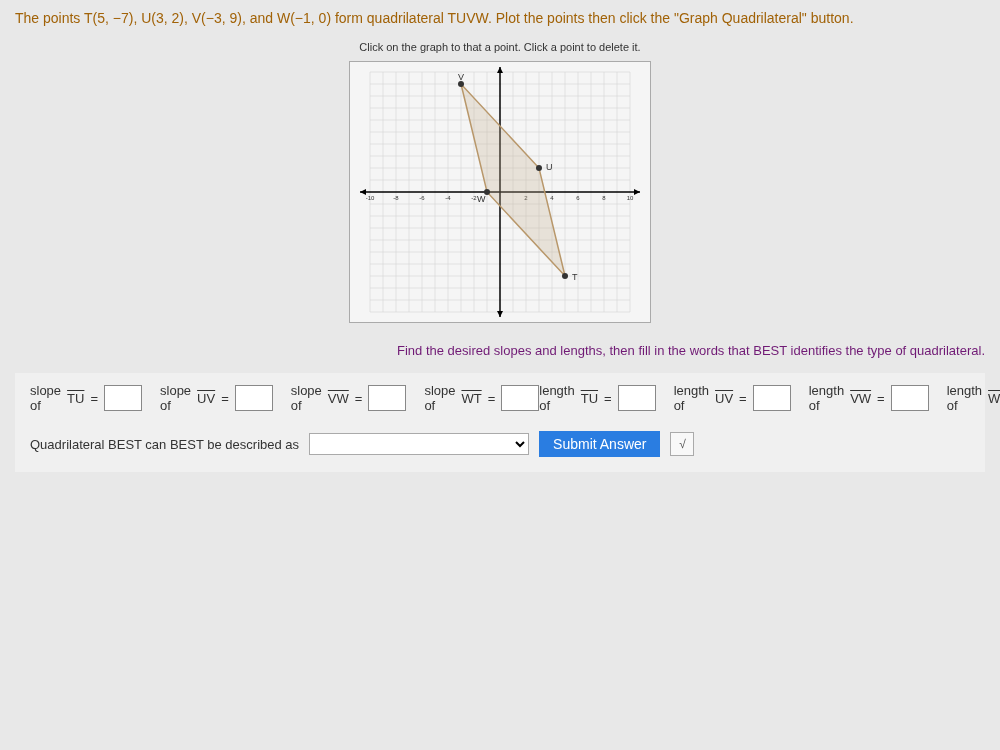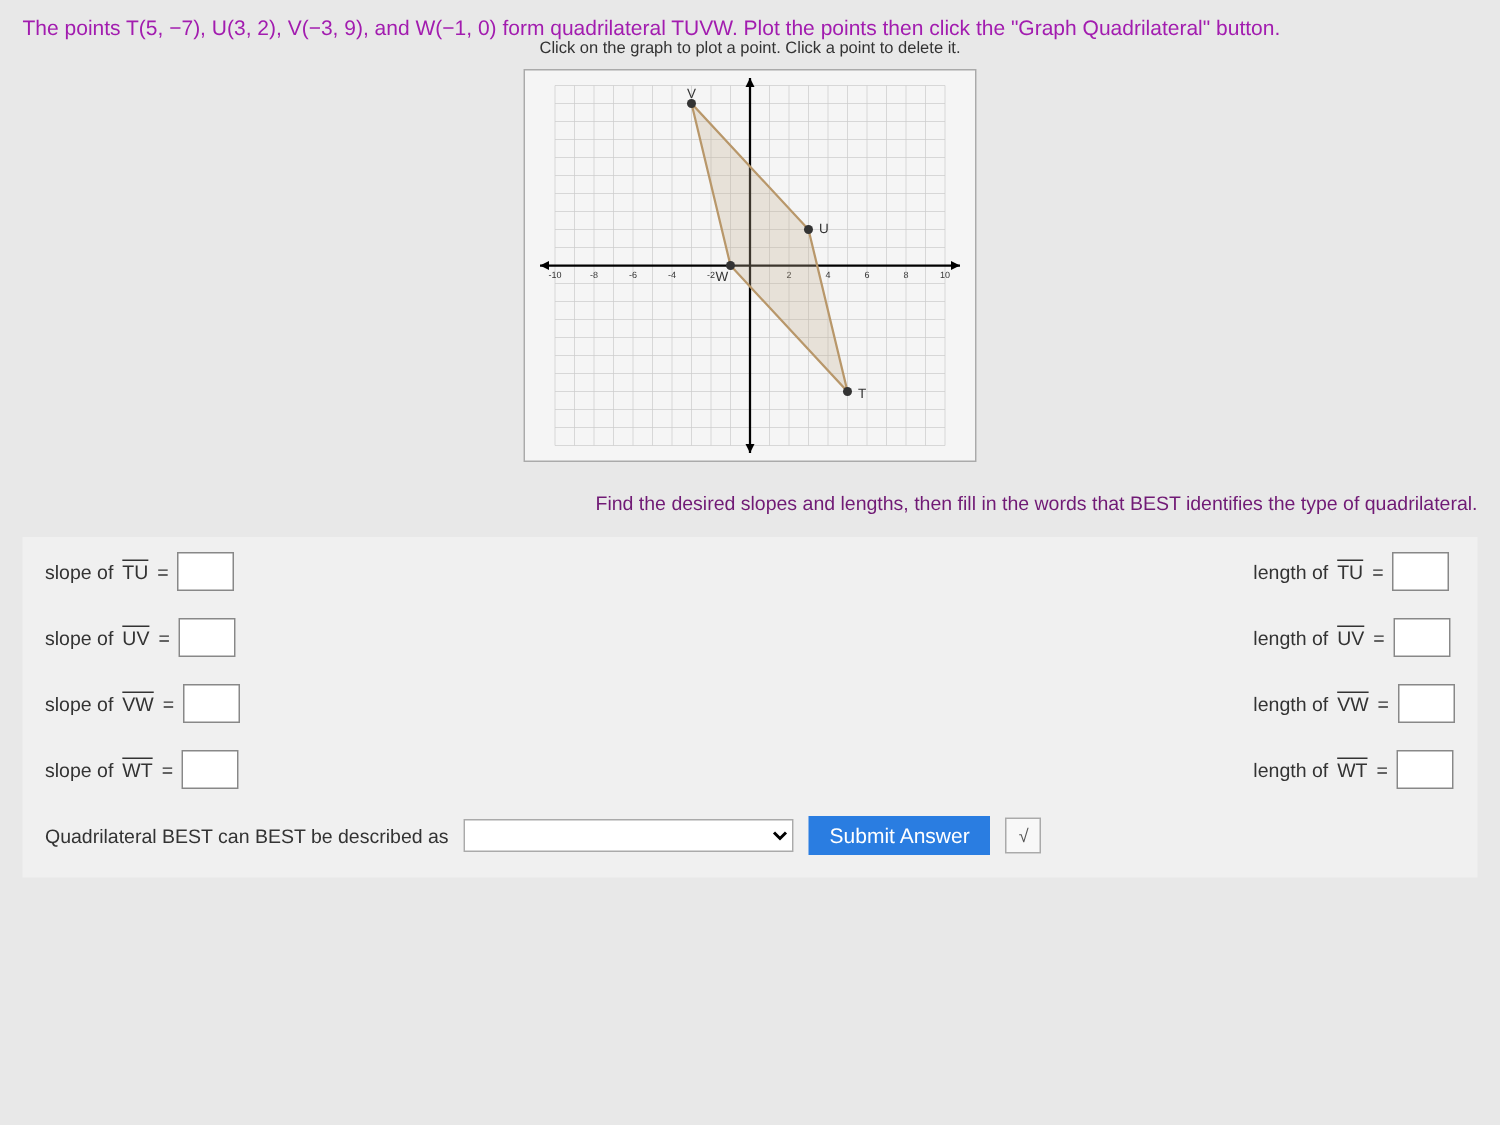--- a/index.html
+++ b/index.html
@@ -7,21 +7,22 @@
     padding: 10px 15px;
     font-family: Arial, sans-serif;
     font-size: 13px;
     color: #333;
     background: #e8e8e8;
     width: 1000px;
     box-sizing: border-box;
   }
   .problem-text {
     font-size: 14px;
-    color: #a21caf;
+    margin-bottom: 15px;
+    color: #a16207;
   }
   .instruction {
     text-align: center;
     font-size: 11px;
     color: #333;
     margin-bottom: 8px;
   }
   .graph-area {
     display: flex;
     justify-content: center;
@@ -50,21 +51,21 @@
   }
   .answer-header .bold {
     font-weight: bold;
   }
   .answer-grid {
     display: flex;
     justify-content: space-between;
   }
   .col {
     display: flex;
-    flex-direction: column;
+    flex-direction: row;
     gap: 18px;
   }
   .field-row {
     display: flex;
     align-items: center;
     gap: 6px;
     font-size: 13px;
   }
   .overline {
     text-decoration: overline;
@@ -113,21 +114,21 @@
     position: absolute;
     top: 0;
     left: 0;
   }
 </style>
 </head>
 <body>
 
 <div class="problem-text">The points T(5, −7), U(3, 2), V(−3, 9), and W(−1, 0) form quadrilateral TUVW. Plot the points then click the "Graph Quadrilateral" button.</div>
 
-<div class="instruction">Click on the graph to plot a point. Click a point to delete it.</div>
+<div class="instruction">Click on the graph to that a point. Click a point to delete it.</div>
 
 <div class="graph-area">
   <div class="graph-box">
     <svg class="graph-svg" width="300" height="260" viewBox="0 0 300 260">
 
       <g stroke="#ccc" stroke-width="0.5">
 
         <line x1="20" y1="10" x2="20" y2="250"></line>
           <line x1="33" y1="10" x2="33" y2="250"></line>
           <line x1="46" y1="10" x2="46" y2="250"></line>

